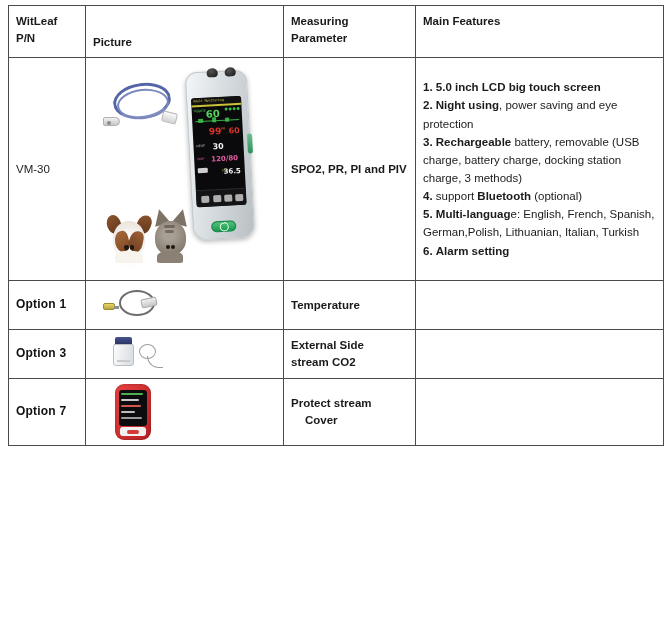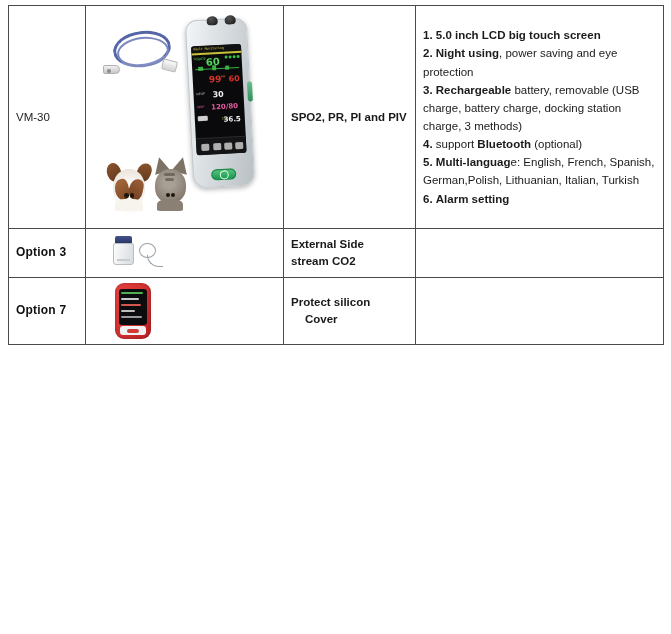--- a/index.html
+++ b/index.html
@@ -395,20 +395,32 @@
 
   <table class="spec">
     <colgroup>
       <col class="col-pn">
         <col class="col-pic">
         <col class="col-mp">
         <col class="col-mf">
     </colgroup>
     <tbody>
 
+    <tr style="height:52px;">
+      <td class="hdr hdr-pn">
+        <div>WitLeaf</div>
+        <div>P/N</div>
+      </td>
+      <td class="hdr hdr-pic">Picture</td>
+      <td class="hdr hdr-mp">
+        <div>Measuring</div>
+        <div>Parameter</div>
+      </td>
+      <td class="hdr hdr-mf">Main Features</td>
+    </tr>
 
     <tr style="height:223px;">
       <td class="cell-mid">
         <span class="pn-label">VM-30</span>
       </td>
 
       <td class="cell-mid">
         <div class="vm30-scene">
 
           <div class="probe">
@@ -527,20 +539,34 @@
             <b>Multi-languag</b><span>e: English, French, Spanish, German,Polish, Lithuanian, Italian, Turkish</span>
           </li>
           <li>
             <span class="num">6.</span>
             <b>Alarm setting</b>
           </li>
         </ul>
       </td>
     </tr>
 
+    <tr style="height:47px;">
+      <td class="cell-mid">
+        <span class="pn-opt">Option 1</span>
+      </td>
+      <td class="cell-mid">
+        <div class="acc">
+          <div class="tp-loop"></div>
+          <div class="tp-body"></div>
+          <div class="tp-plug"></div>
+        </div>
+      </td>
+      <td class="cell-mid mp-opt">Temperature</td>
+      <td class="cell-mid"></td>
+    </tr>
 
 
     <tr style="height:45px;">
       <td class="cell-mid">
         <span class="pn-opt">Option 3</span>
       </td>
       <td class="cell-mid">
         <div class="acc">
           <div class="co2s-top"></div>
           <div class="co2s-box"></div>
@@ -570,21 +596,21 @@
               <div class="l" style="top:9px;width:18px;background:#c8c8c8;"></div>
               <div class="l" style="top:15px;width:20px;background:#d2574f;"></div>
               <div class="l" style="top:21px;width:14px;background:#bdbdbd;"></div>
               <div class="l" style="top:27px;width:21px;background:#9a9a9a;"></div>
             </div>
             <div class="cov-bottom"></div>
           </div>
         </div>
       </td>
       <td class="cell-mid mp-opt">
-        <span>Protect silicon</span>
+        <span>Protect stream</span>
         <span class="l2">Cover</span>
       </td>
       <td class="cell-mid"></td>
     </tr>
 
     </tbody>
   </table>
 </div>
 
 </body></html>

